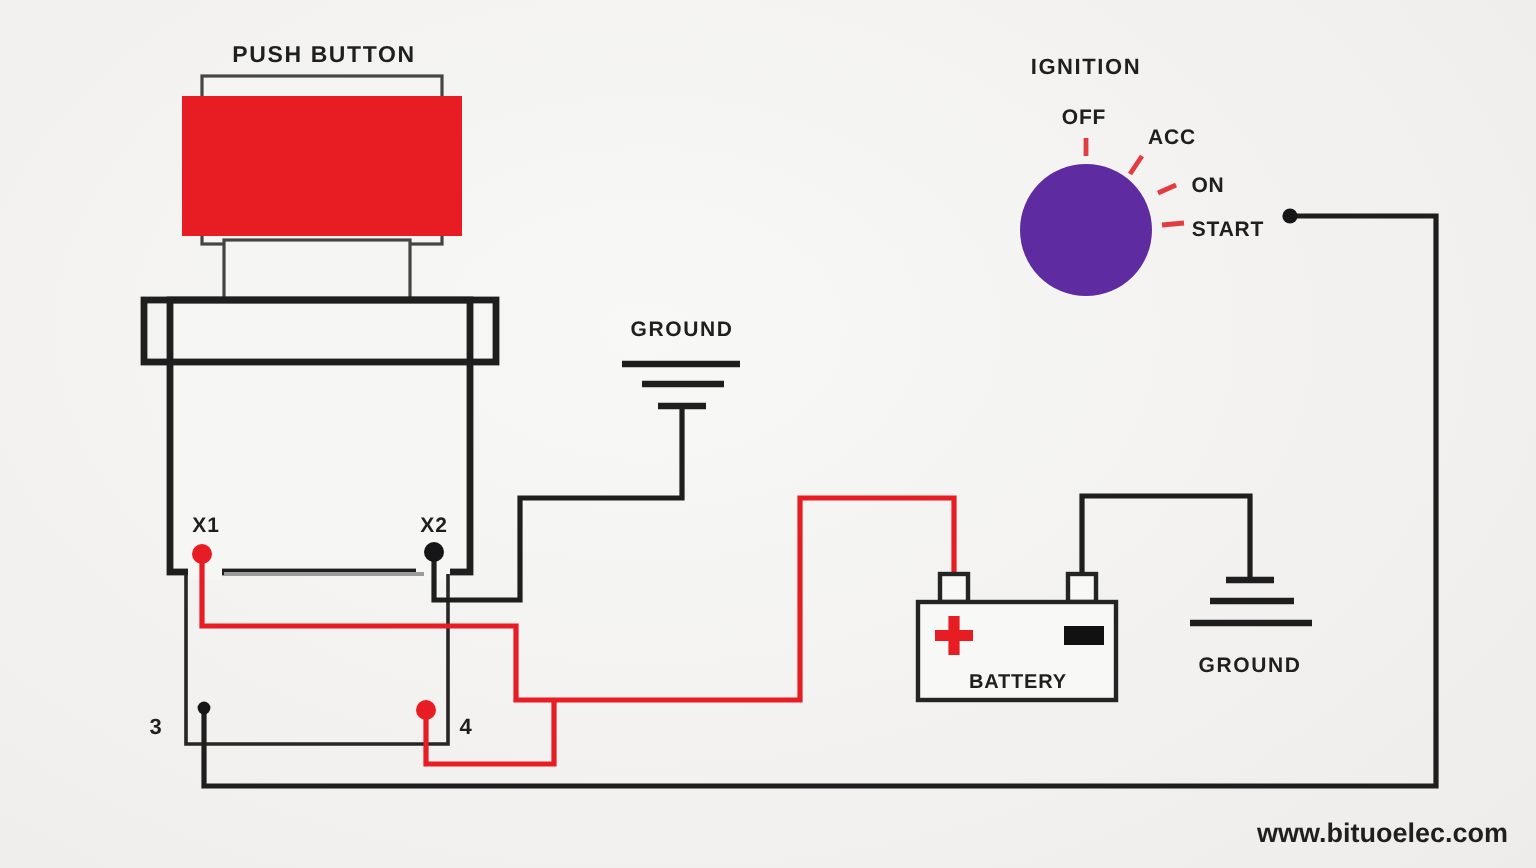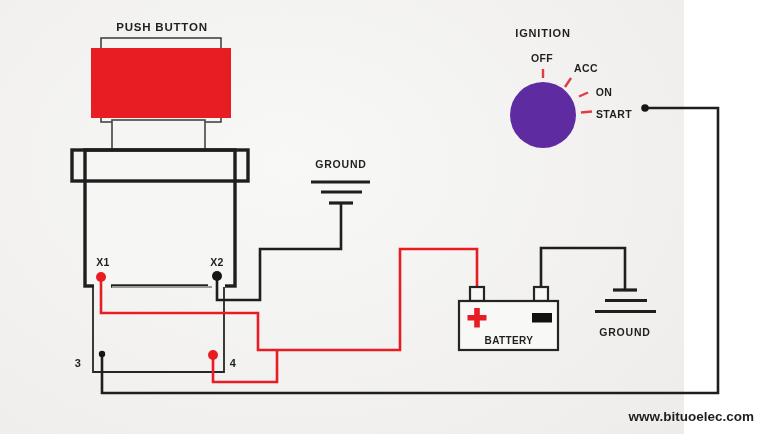--- a/index.html
+++ b/index.html
@@ -8,21 +8,21 @@
     --c-purple:#5f2ba0;
     --c-gray:#9b9b9b;
     --c-text:#1f1f1f;
   }
   html,body{margin:0;padding:0;}
   body{
     width:768px;height:434px;overflow:hidden;
     font-family:"Liberation Sans",sans-serif;
   }
   .stage{
-    width:684px;height:434px;position:relative;
+    width:768px;height:434px;position:relative;
     background:
       radial-gradient(130% 150% at 42% 38%, #f8f8f7 0%, #efeeed 52%, #e4e3e1 100%);
   }
   svg{display:block;}
   text{
     font-family:"Liberation Sans",sans-serif;
     font-weight:700;
     fill:var(--c-text);
   }
   .lbl{letter-spacing:.8px;}

